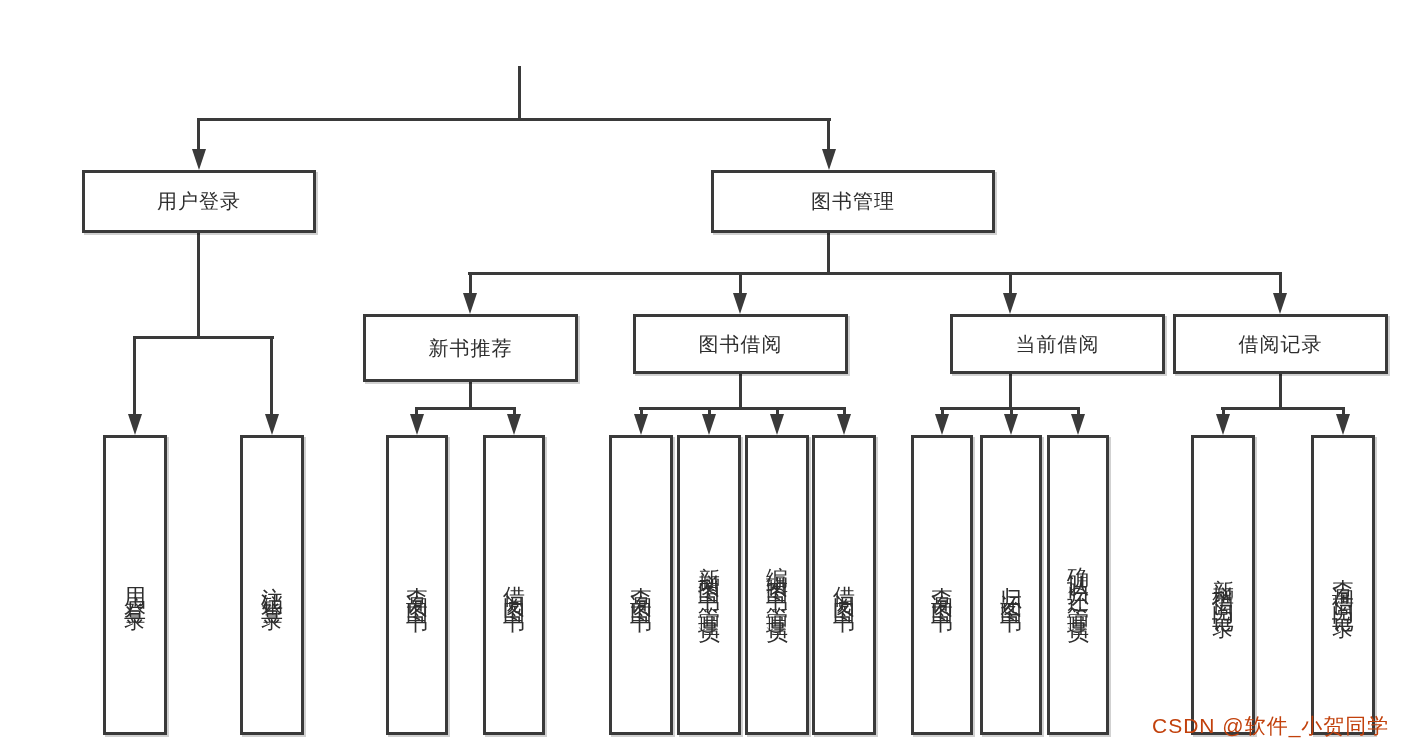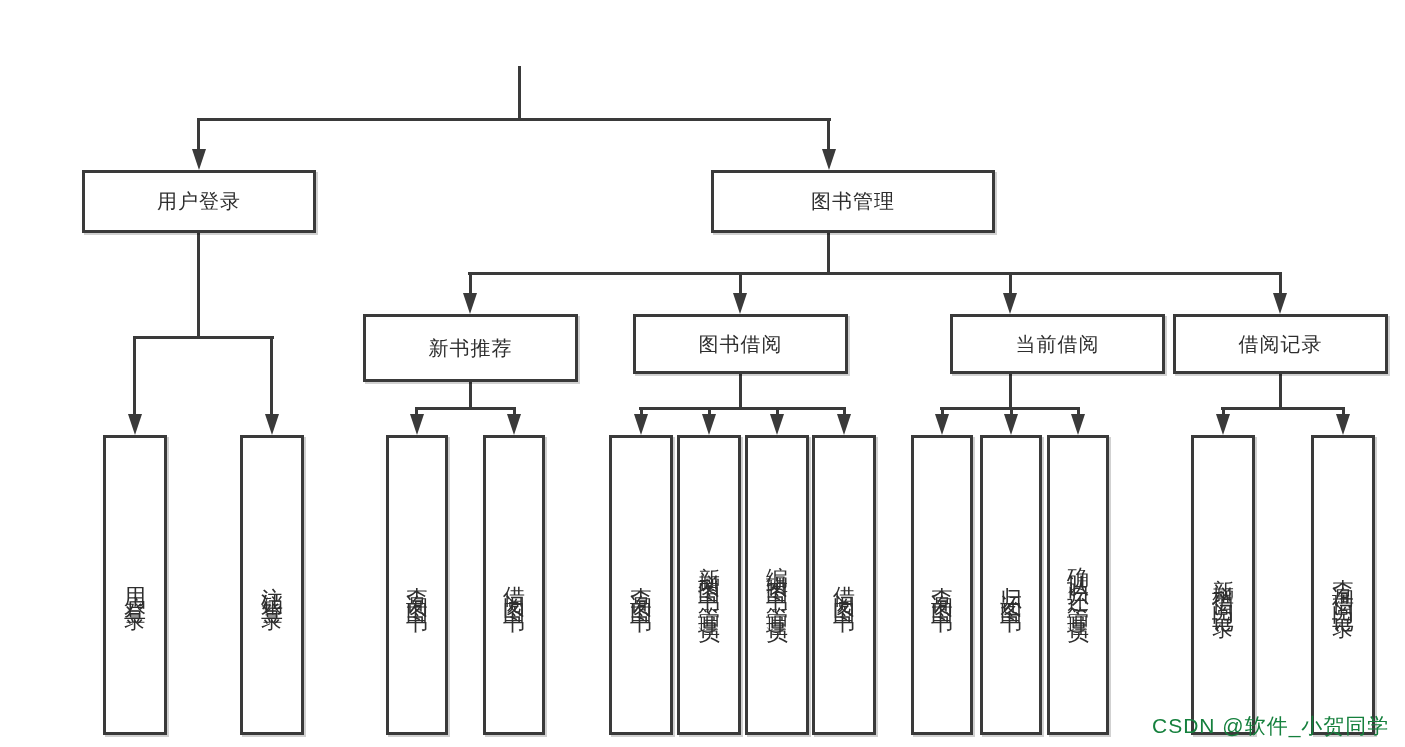--- a/index.html
+++ b/index.html
@@ -42,21 +42,21 @@
     border-left: 7px solid transparent;
     border-right: 7px solid transparent;
     border-top: 21px solid #3a3a3a;
   }
   
   #watermark {
     position: absolute;
     left: 1152px;
     top: 712px;
     font-size: 21px;
-    color: #15803d;
+    color: #c2410c;
     letter-spacing: 1px;
     z-index: 6;
     white-space: nowrap;
   }
 </style>
 </head>
 <body>
 
 <div id="canvas">
 

